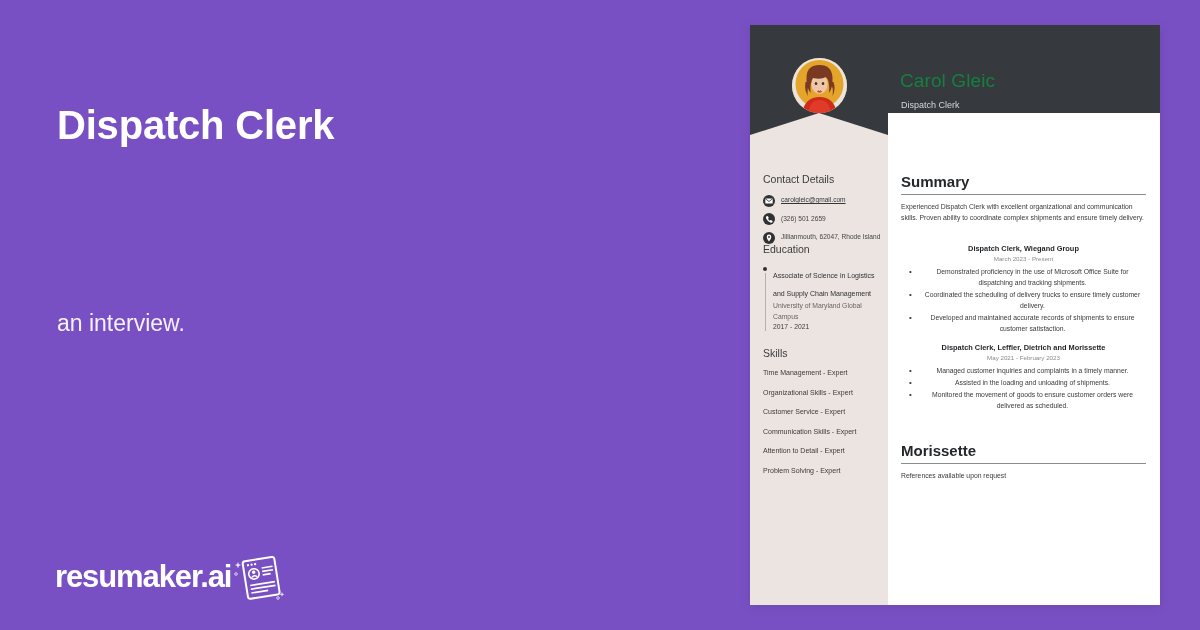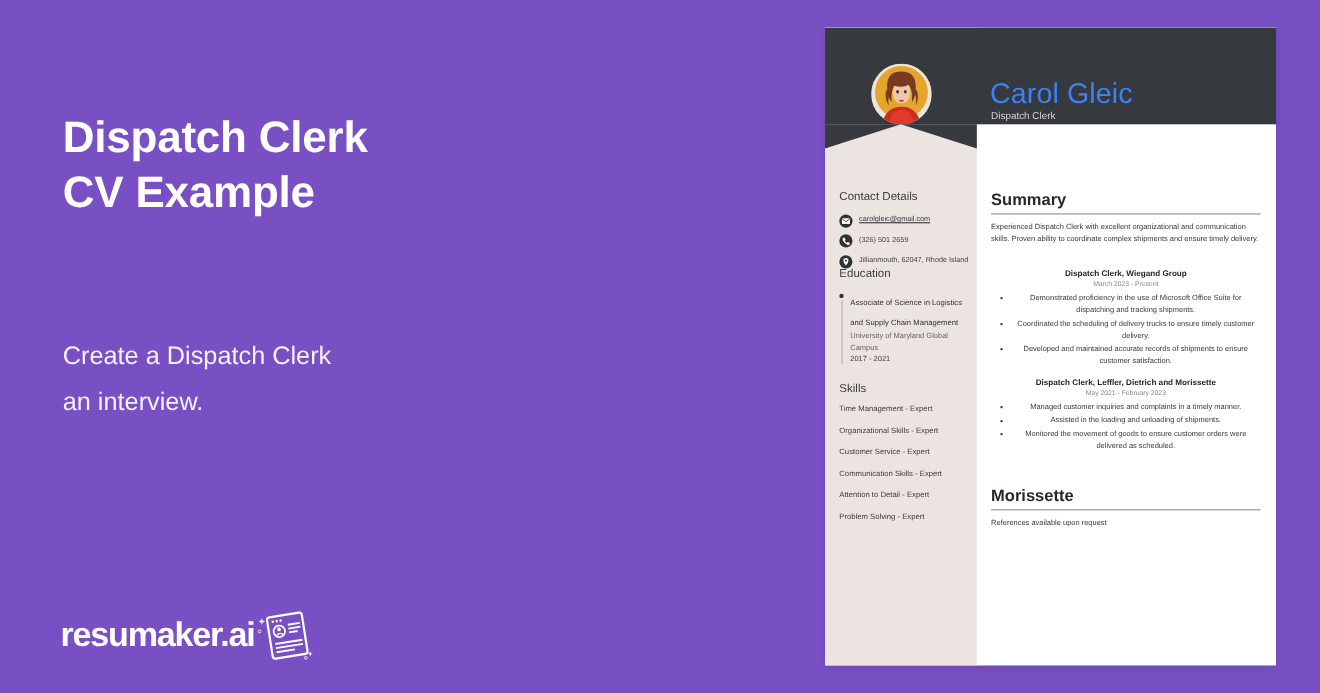--- a/index.html
+++ b/index.html
@@ -70,21 +70,21 @@
   }
   .avatar {
     position:absolute; left:42px; top:33px;
     width:55px; height:55px; border-radius:50%;
     overflow:hidden;
     background:#E3A52B;
   }
   .avatar svg { display:block; }
   .cv-name {
     position:absolute; left:150px; top:45px;
-    color:#3b82f6; font-size:26px; font-weight:normal; letter-spacing:0.1px;
+    color:#15803d; font-size:19px; font-weight:normal; letter-spacing:0.1px;
   }
   .cv-role {
     position:absolute; left:151px; top:75px;
     color:#D6D6D6; font-size:9px; font-weight:normal;
   }
 
   
   .sb { position:absolute; left:13px; width:118px; }
   .sb-h {
     color:#3C3C3C; font-size:10.5px; font-weight:normal; margin-bottom:9px;
@@ -136,25 +136,23 @@
     content:"\2022"; position:absolute; left:8px; top:-0.5px; font-size:8px; color:#3A3A3A;
   }
 </style>
 </head>
 <body>
 
 <div class="promo">
 
   <div class="promo-title">
     <span>Dispatch Clerk</span>
-    <span>CV Example</span>
   </div>
 
   <div class="promo-sub">
-    <span>Create a Dispatch Clerk</span>
     <span>an interview.</span>
   </div>
 
   <div class="logo">
     <span class="logo-text">resumaker.ai</span>
     <span class="logo-mark">
       <svg width="54" height="50" viewBox="0 0 54 50">
         <g transform="rotate(-9 27 25)">
           <rect x="12" y="7" width="32" height="38" rx="2.5" fill="none" stroke="#FFFFFF" stroke-width="2"></rect>
           <circle cx="21.5" cy="21" r="5.2" fill="none" stroke="#FFFFFF" stroke-width="1.6"></circle>

